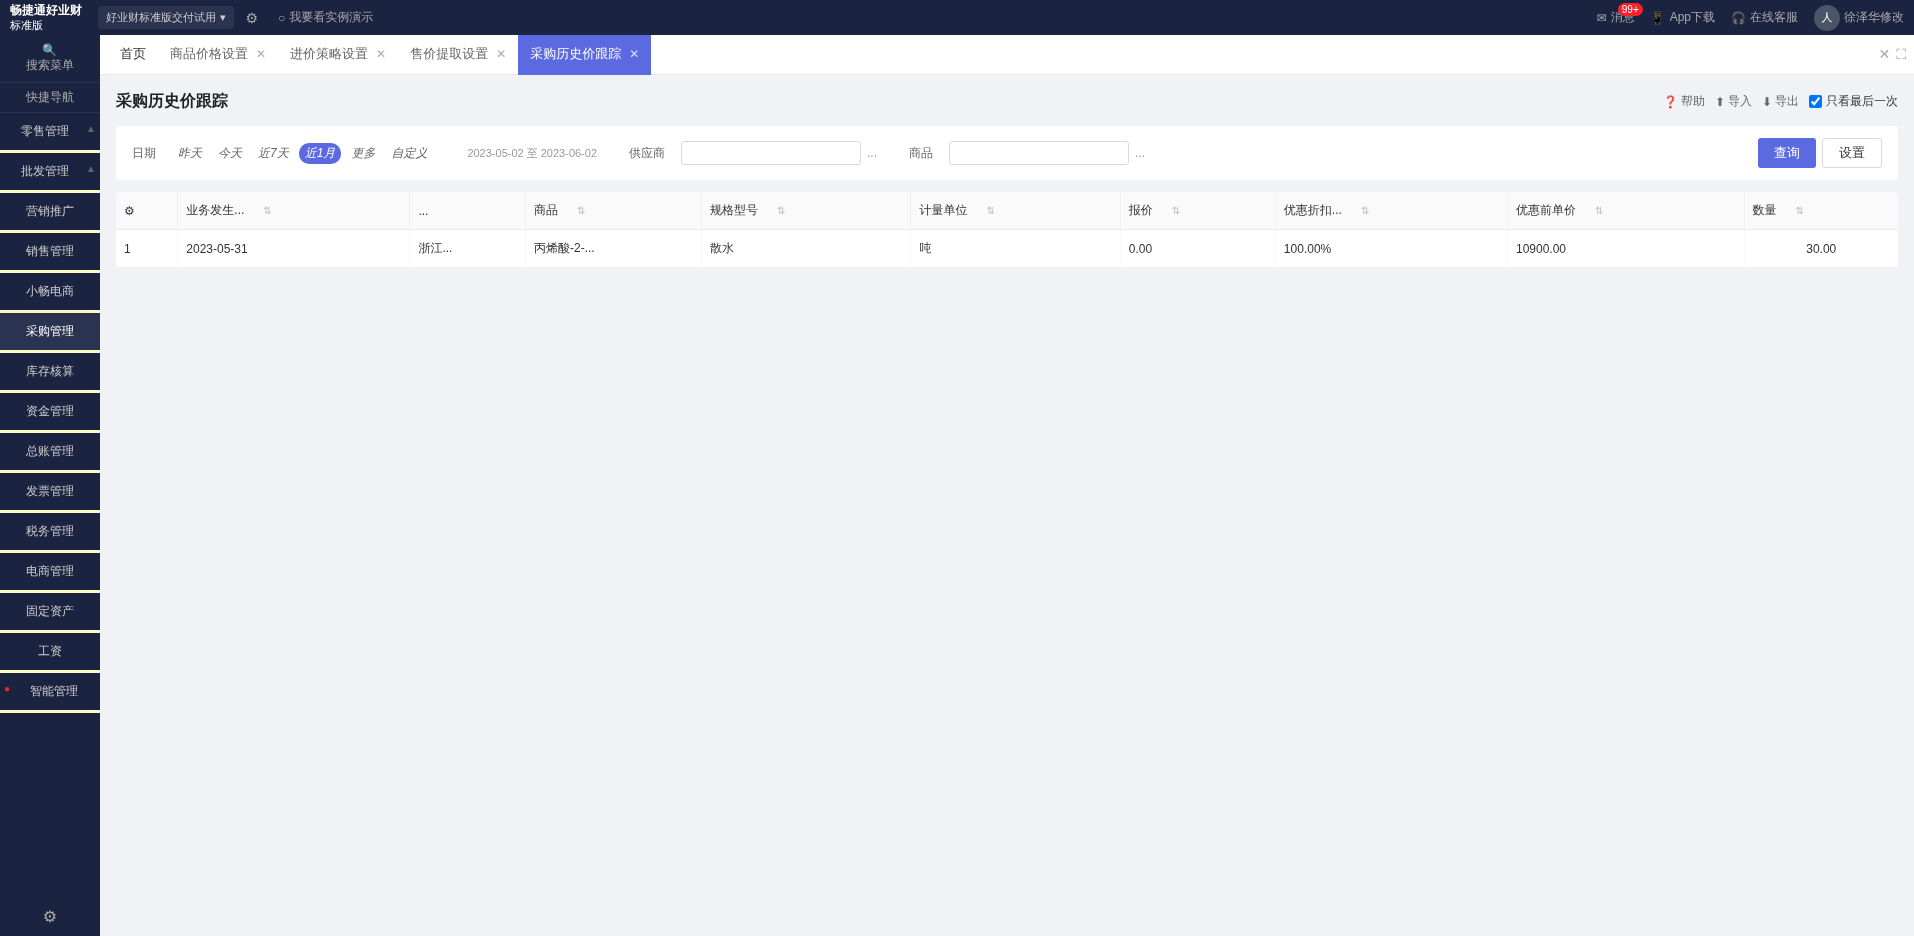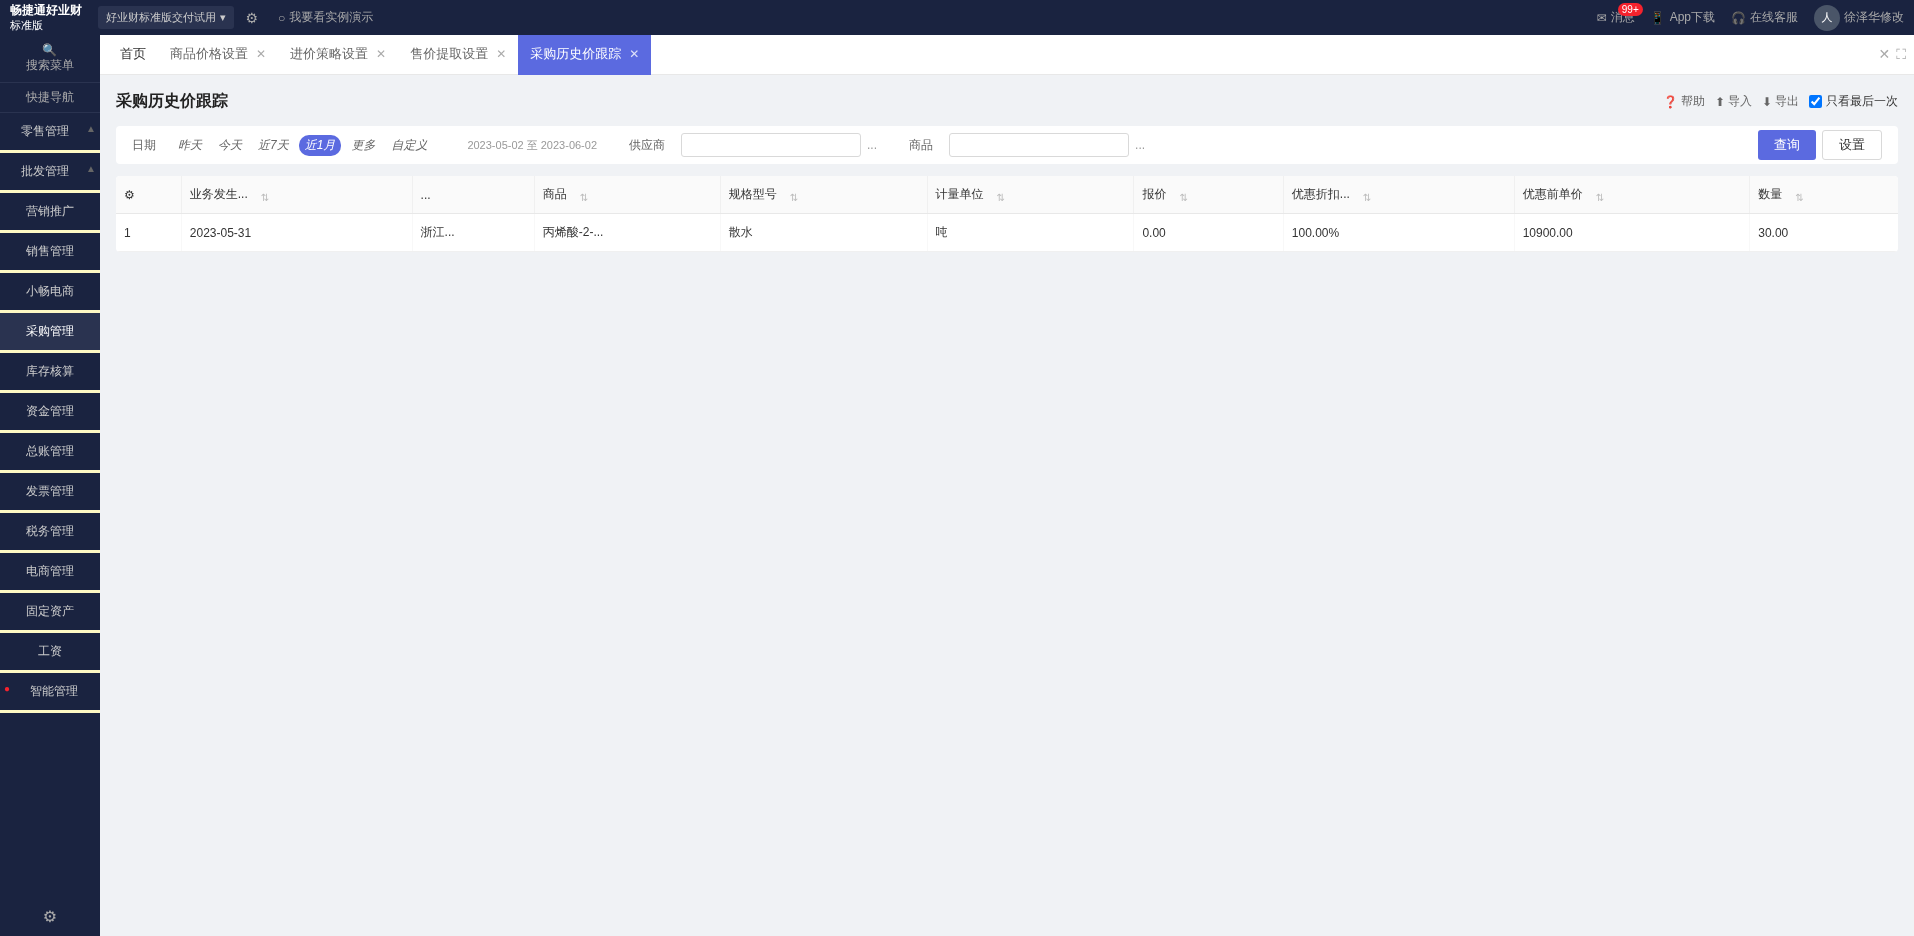--- a/index.html
+++ b/index.html
@@ -48,42 +48,42 @@
 
     
     .page-header { display: flex; align-items: center; justify-content: space-between; margin-bottom: 14px; }
     .page-title { font-size: 16px; font-weight: bold; color: #222; }
     .page-actions { display: flex; align-items: center; gap: 10px; }
     .page-action-btn { font-size: 12px; color: #666; cursor: pointer; display: flex; align-items: center; gap: 3px; }
     .page-action-checkbox { display: flex; align-items: center; gap: 4px; font-size: 12px; color: #333; }
     .page-action-checkbox input { cursor: pointer; }
 
     
-    .filter-bar { background: #fff; border-radius: 4px; padding: 4px 16px; margin-bottom: 12px; }
+    .filter-bar { background: #fff; border-radius: 4px; padding: 12px 16px; margin-bottom: 12px; }
     .filter-row { display: flex; align-items: center; gap: 16px; flex-wrap: wrap; }
     .filter-label { font-size: 12px; color: #666; white-space: nowrap; }
     .filter-date-btns { display: flex; align-items: center; gap: 4px; }
     .filter-date-btn { font-size: 12px; color: #666; cursor: pointer; padding: 2px 6px; border-radius: 3px; font-style: italic; }
     .filter-date-btn.active { background: #5b6ae0; color: #fff; border-radius: 10px; }
     .filter-date-range { font-size: 11px; color: #999; margin-left: 18px; }
     .filter-input-group { display: flex; align-items: center; gap: 6px; }
     .filter-input { border: 1px solid #d9d9d9; border-radius: 3px; padding: 4px 8px; font-size: 12px; width: 180px; outline: none; color: #333; }
     .filter-more { color: #999; font-size: 12px; cursor: pointer; }
     .filter-actions { margin-left: auto; display: flex; gap: 6px; }
     .btn-primary { background: #5b6ae0; color: #fff; border: none; border-radius: 3px; padding: 5px 16px; font-size: 13px; cursor: pointer; }
     .btn-default { background: #fff; color: #333; border: 1px solid #d9d9d9; border-radius: 3px; padding: 5px 16px; font-size: 13px; cursor: pointer; }
 
     
     .table-container { background: #fff; border-radius: 4px; overflow: hidden; }
     .data-table { width: 100%; border-collapse: collapse; font-size: 12px; }
     .data-table th { background: #fafafa; color: #333; font-weight: normal; padding: 10px 8px; border-bottom: 1px solid #e8e8e8; border-right: 1px solid #f0f0f0; text-align: left; white-space: nowrap; user-select: none; }
     .data-table th:last-child { border-right: none; }
     .data-table td { padding: 10px 8px; border-bottom: 1px solid #f0f0f0; border-right: 1px solid #f8f8f8; color: #333; white-space: nowrap; }
     .data-table td:last-child { border-right: none; }
-    .th-sort { display: flex; align-items: flex-end; gap: 13px; }
+    .th-sort { display: flex; align-items: center; gap: 19px; }
     .sort-icon { color: #bbb; font-size: 10px; }
 
     
     .pagination { padding: 12px 16px; display: flex; align-items: center; justify-content: flex-end; gap: 8px; font-size: 12px; color: #666; background: #fff; border-top: 1px solid #f0f0f0; }
     .pagination-select { border: 1px solid #d9d9d9; border-radius: 3px; padding: 2px 4px; font-size: 12px; }
     .pagination-btn { width: 24px; height: 24px; border: 1px solid #d9d9d9; border-radius: 3px; background: #fff; cursor: pointer; display: flex; align-items: center; justify-content: center; font-size: 12px; color: #666; }
     .pagination-btn:disabled, .pagination-btn.disabled { color: #ccc; cursor: not-allowed; }
     .pagination-input { width: 36px; height: 24px; border: 1px solid #d9d9d9; border-radius: 3px; text-align: center; font-size: 12px; }
     .pagination-info { color: #999; }
   </style>
@@ -334,21 +334,21 @@
               <tr>
     <td>1</td>
     <td>2023-05-31</td>
     <td>浙江...</td>
     <td>丙烯酸-2-...</td>
     <td>散水</td>
     <td>吨</td>
     <td>0.00</td>
     <td>100.00%</td>
     <td>10900.00</td>
-    <td style="text-align:left;">30.00</td>
+    <td style="text-align:center;">30.00</td>
   </tr>
             </tbody>
         </table>
       </div>
 
 
     </div>
   </div>
 </div>
 

